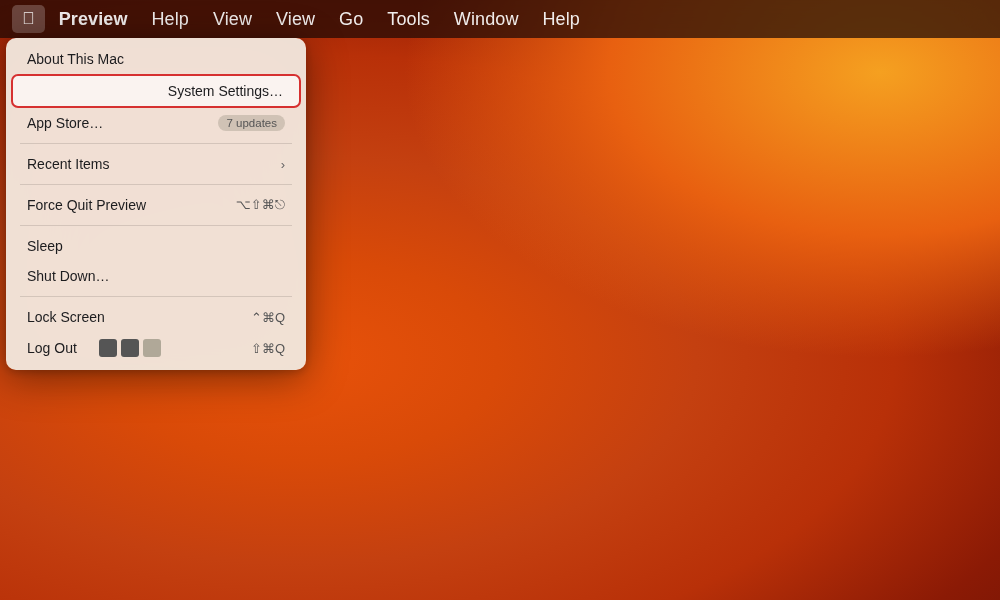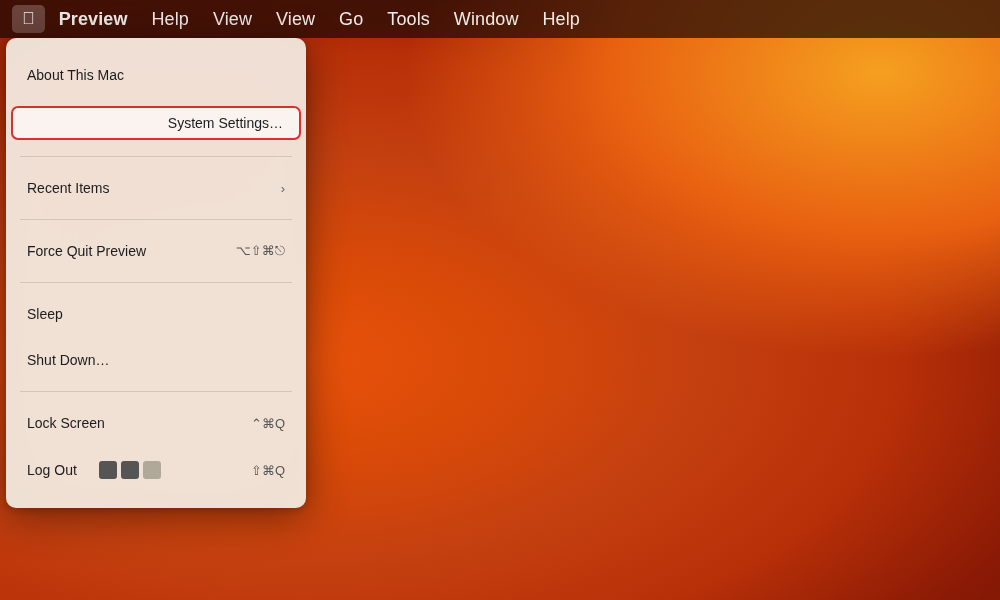--- a/index.html
+++ b/index.html
@@ -83,21 +83,21 @@
 
     .menu-item {
       display: flex;
       align-items: center;
       justify-content: space-between;
       padding: 7px 16px;
       font-size: 14px;
       color: #1c1c1e;
       cursor: default;
       border-radius: 6px;
-      margin: 16px 5px;
+      margin: 0 5px;
       min-height: 28px;
     }
 
     .menu-item.highlighted {
       background: rgba(255,255,255,0.65);
       border: 2px solid #d63030;
       border-radius: 7px;
       justify-content: flex-end;
     }
 
@@ -170,20 +170,24 @@
 <div class="dropdown-menu">
 
   <div class="menu-item">
     <span>About This Mac</span>
   </div>
 
   <div class="menu-item highlighted">
     <span>System Settings…</span>
   </div>
 
+  <div class="menu-item">
+    <span>App Store…</span>
+    <span class="badge">7 updates</span>
+  </div>
 
   <div class="menu-separator"></div>
 
   <div class="menu-item">
     <span>Recent Items</span>
     <span class="chevron">›</span>
   </div>
 
   <div class="menu-separator"></div>
 

